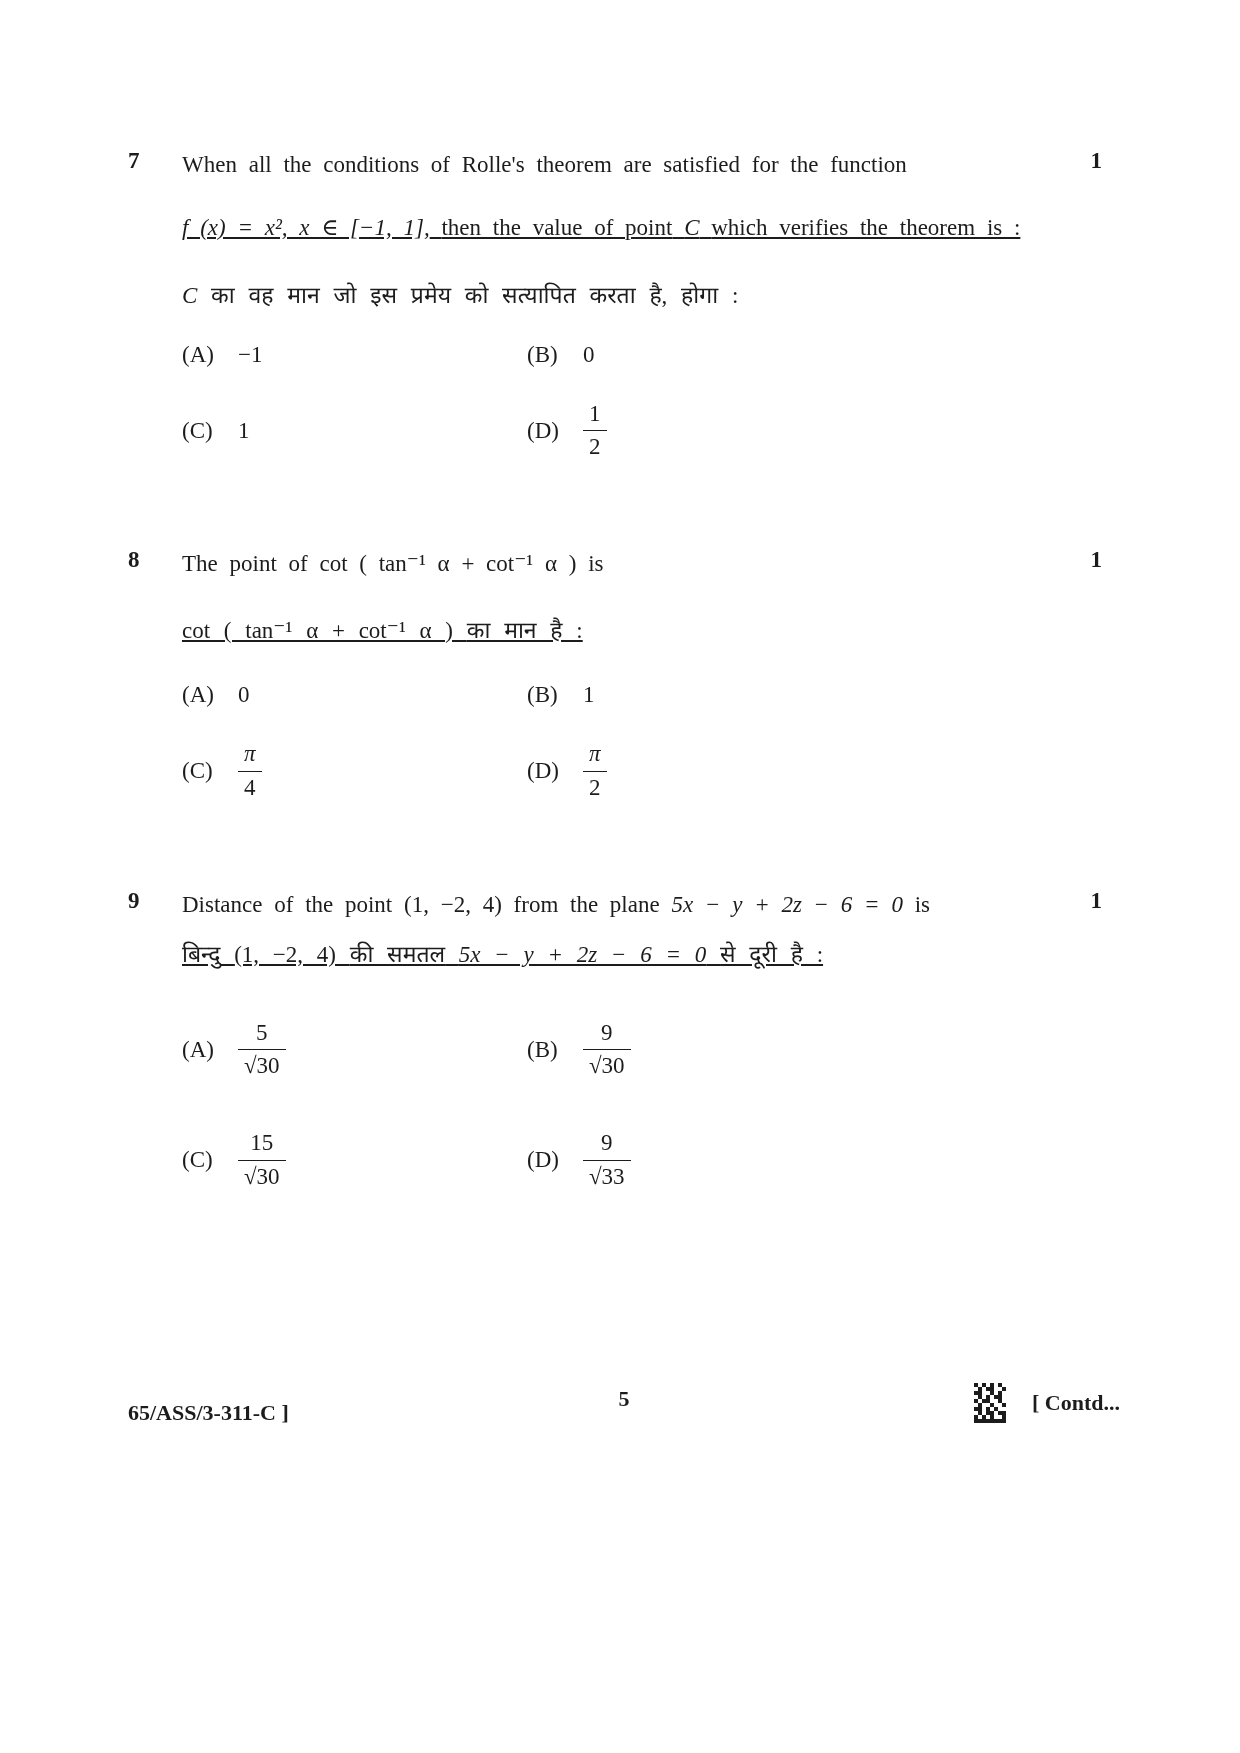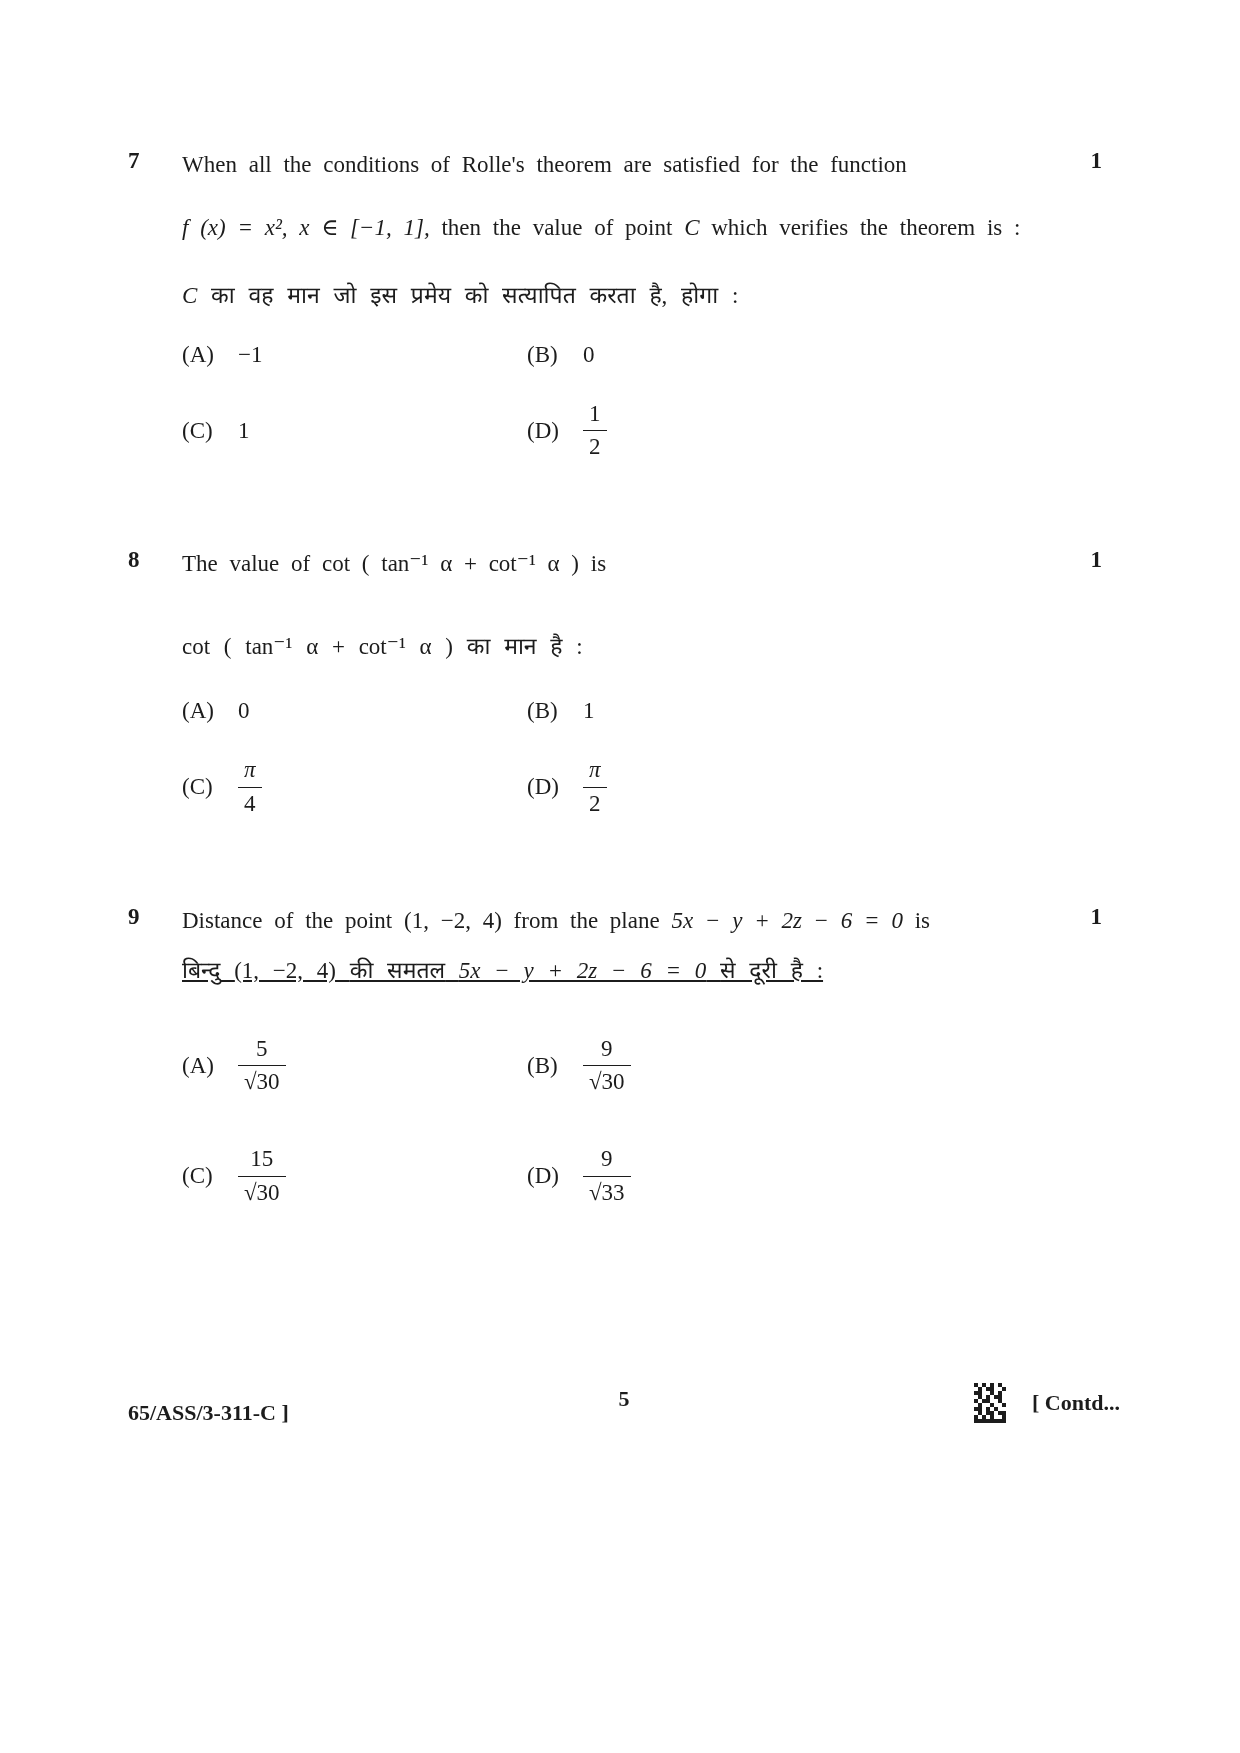--- a/index.html
+++ b/index.html
@@ -18,21 +18,21 @@
   .question{margin:0 0 0 0;}
   .q8{margin-top:85px;}
   .q9{margin-top:85px;}
   .q-head{display:flex;align-items:flex-start;}
   .q-num{width:54px;flex:0 0 54px;font-weight:bold;}
   .q-body{flex:1 1 auto;padding-right:30px;}
   .q-marks{flex:0 0 18px;text-align:right;font-weight:bold;}
   .q-sub{margin-left:54px;padding-right:48px;}
   .q-line{margin:0 0 28px 0;line-height:1.5;word-spacing:6px;}
   .q-line.tight{margin-bottom:16px;}
-  .q-line.gap{margin-bottom:34px;}
+  .q-line.gap{margin-bottom:34px;text-decoration:underline;}
   .hi{word-spacing:8px;}
   .math{font-style:italic;}
   .math.upright{font-style:normal;}
   .opt-row{display:flex;align-items:center;margin:0 0 32px 0;margin-left:54px;}
   .opt-row.frac-row{margin-bottom:48px;}
   .opt{display:flex;align-items:center;width:345px;flex:0 0 345px;}
   .opt-label{display:inline-block;width:50px;flex:0 0 50px;}
   .opt-val{display:inline-block;padding-left:6px;}
   .frac{display:inline-block;text-align:center;vertical-align:middle;line-height:1.25;margin-left:6px;}
   .frac .num{display:block;padding:0 6px 2px 6px;}
@@ -97,29 +97,29 @@
         </span>
       </div>
     </div>
   </section>
 
   <section class="question q8">
     <div class="q-head">
       <span class="q-num">8</span>
       <div class="q-body">
         <p class="q-line">
-          <span>The value of</span>
+          <span>The point of</span>
           <span class="math upright">cot ( tan⁻¹ α + cot⁻¹ α )</span>
           <span>is</span>
         </p>
       </div>
       <span class="q-marks">1</span>
     </div>
     <div class="q-sub">
-      <p class="q-line gap hi" style="margin-top:20px;">
+      <p class="q-line gap hi" style="margin-top:4px;">
         <span class="math upright">cot ( tan⁻¹ α + cot⁻¹ α )</span>
         <span>का मान है :</span>
       </p>
     </div>
     <div class="opt-row" style="margin-top:14px;">
       <div class="opt">
         <span class="opt-label">(A)</span>
         <span class="opt-val">0</span>
       </div>
       <div class="opt">

